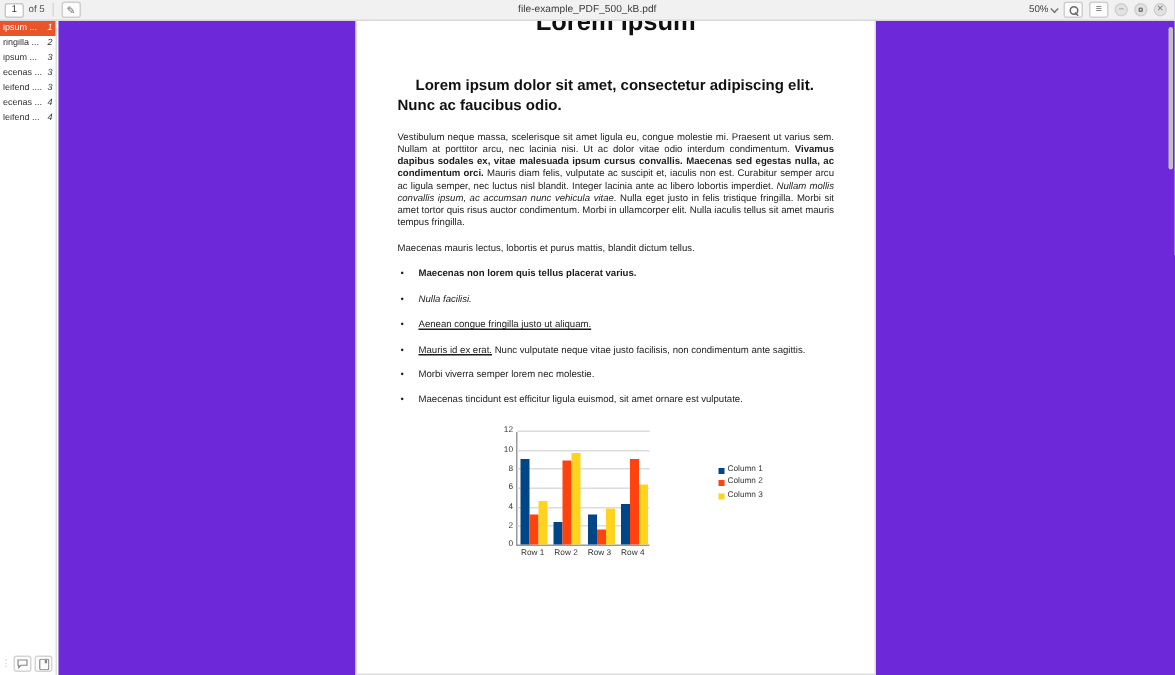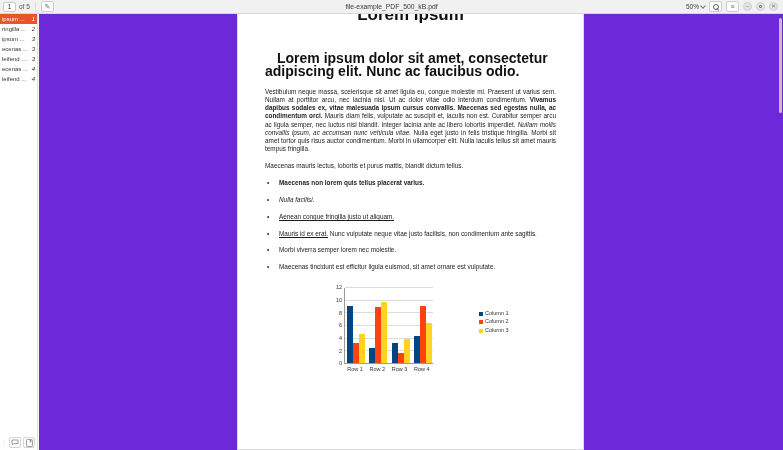--- a/index.html
+++ b/index.html
@@ -55,21 +55,21 @@
     background:#6d28d9; overflow:hidden; }
   .pdf-page { position:absolute; left:198px; top:0; width:347px; height:436px;
     background:#fff; border:1px solid #dcdcdc; border-top:none; overflow:hidden;
     color:#1c1c1c; }
   .scrollbar { position:absolute; right:1px; top:4px; width:3px; height:95px;
     background:#c1c1c1; border-radius:2px; }
 
   
   .doc-title { margin-top:-9px; text-align:center; font-size:17px; font-weight:bold;
     color:#111; }
-  .doc-subtitle { margin:27px 27px 0 27px; font-size:14px; font-weight:bold;
+  .doc-subtitle { margin:27px 27px 0 27px; font-size:10px; font-weight:bold;
     line-height:12.5px; text-indent:12px; color:#111; }
   .doc-para { margin:11px 27px 0 27px; font-size:6.4px; line-height:8.15px;
     text-align:justify; }
   .doc-para2 { margin:9px 27px 0 27px; font-size:6.4px; line-height:8.15px; }
   .b { font-weight:bold; } .i { font-style:italic; } .u { text-decoration:underline; }
   .doc-bullets { margin:9px 27px 0 27px; list-style:none; }
   .doc-bullets li { position:relative; padding-left:14px; font-size:6.4px;
     line-height:8.15px; margin-bottom:8.6px; }
   .doc-bullets li::before { content:"•"; position:absolute; left:2px; top:0; font-size:6.4px; }
 

